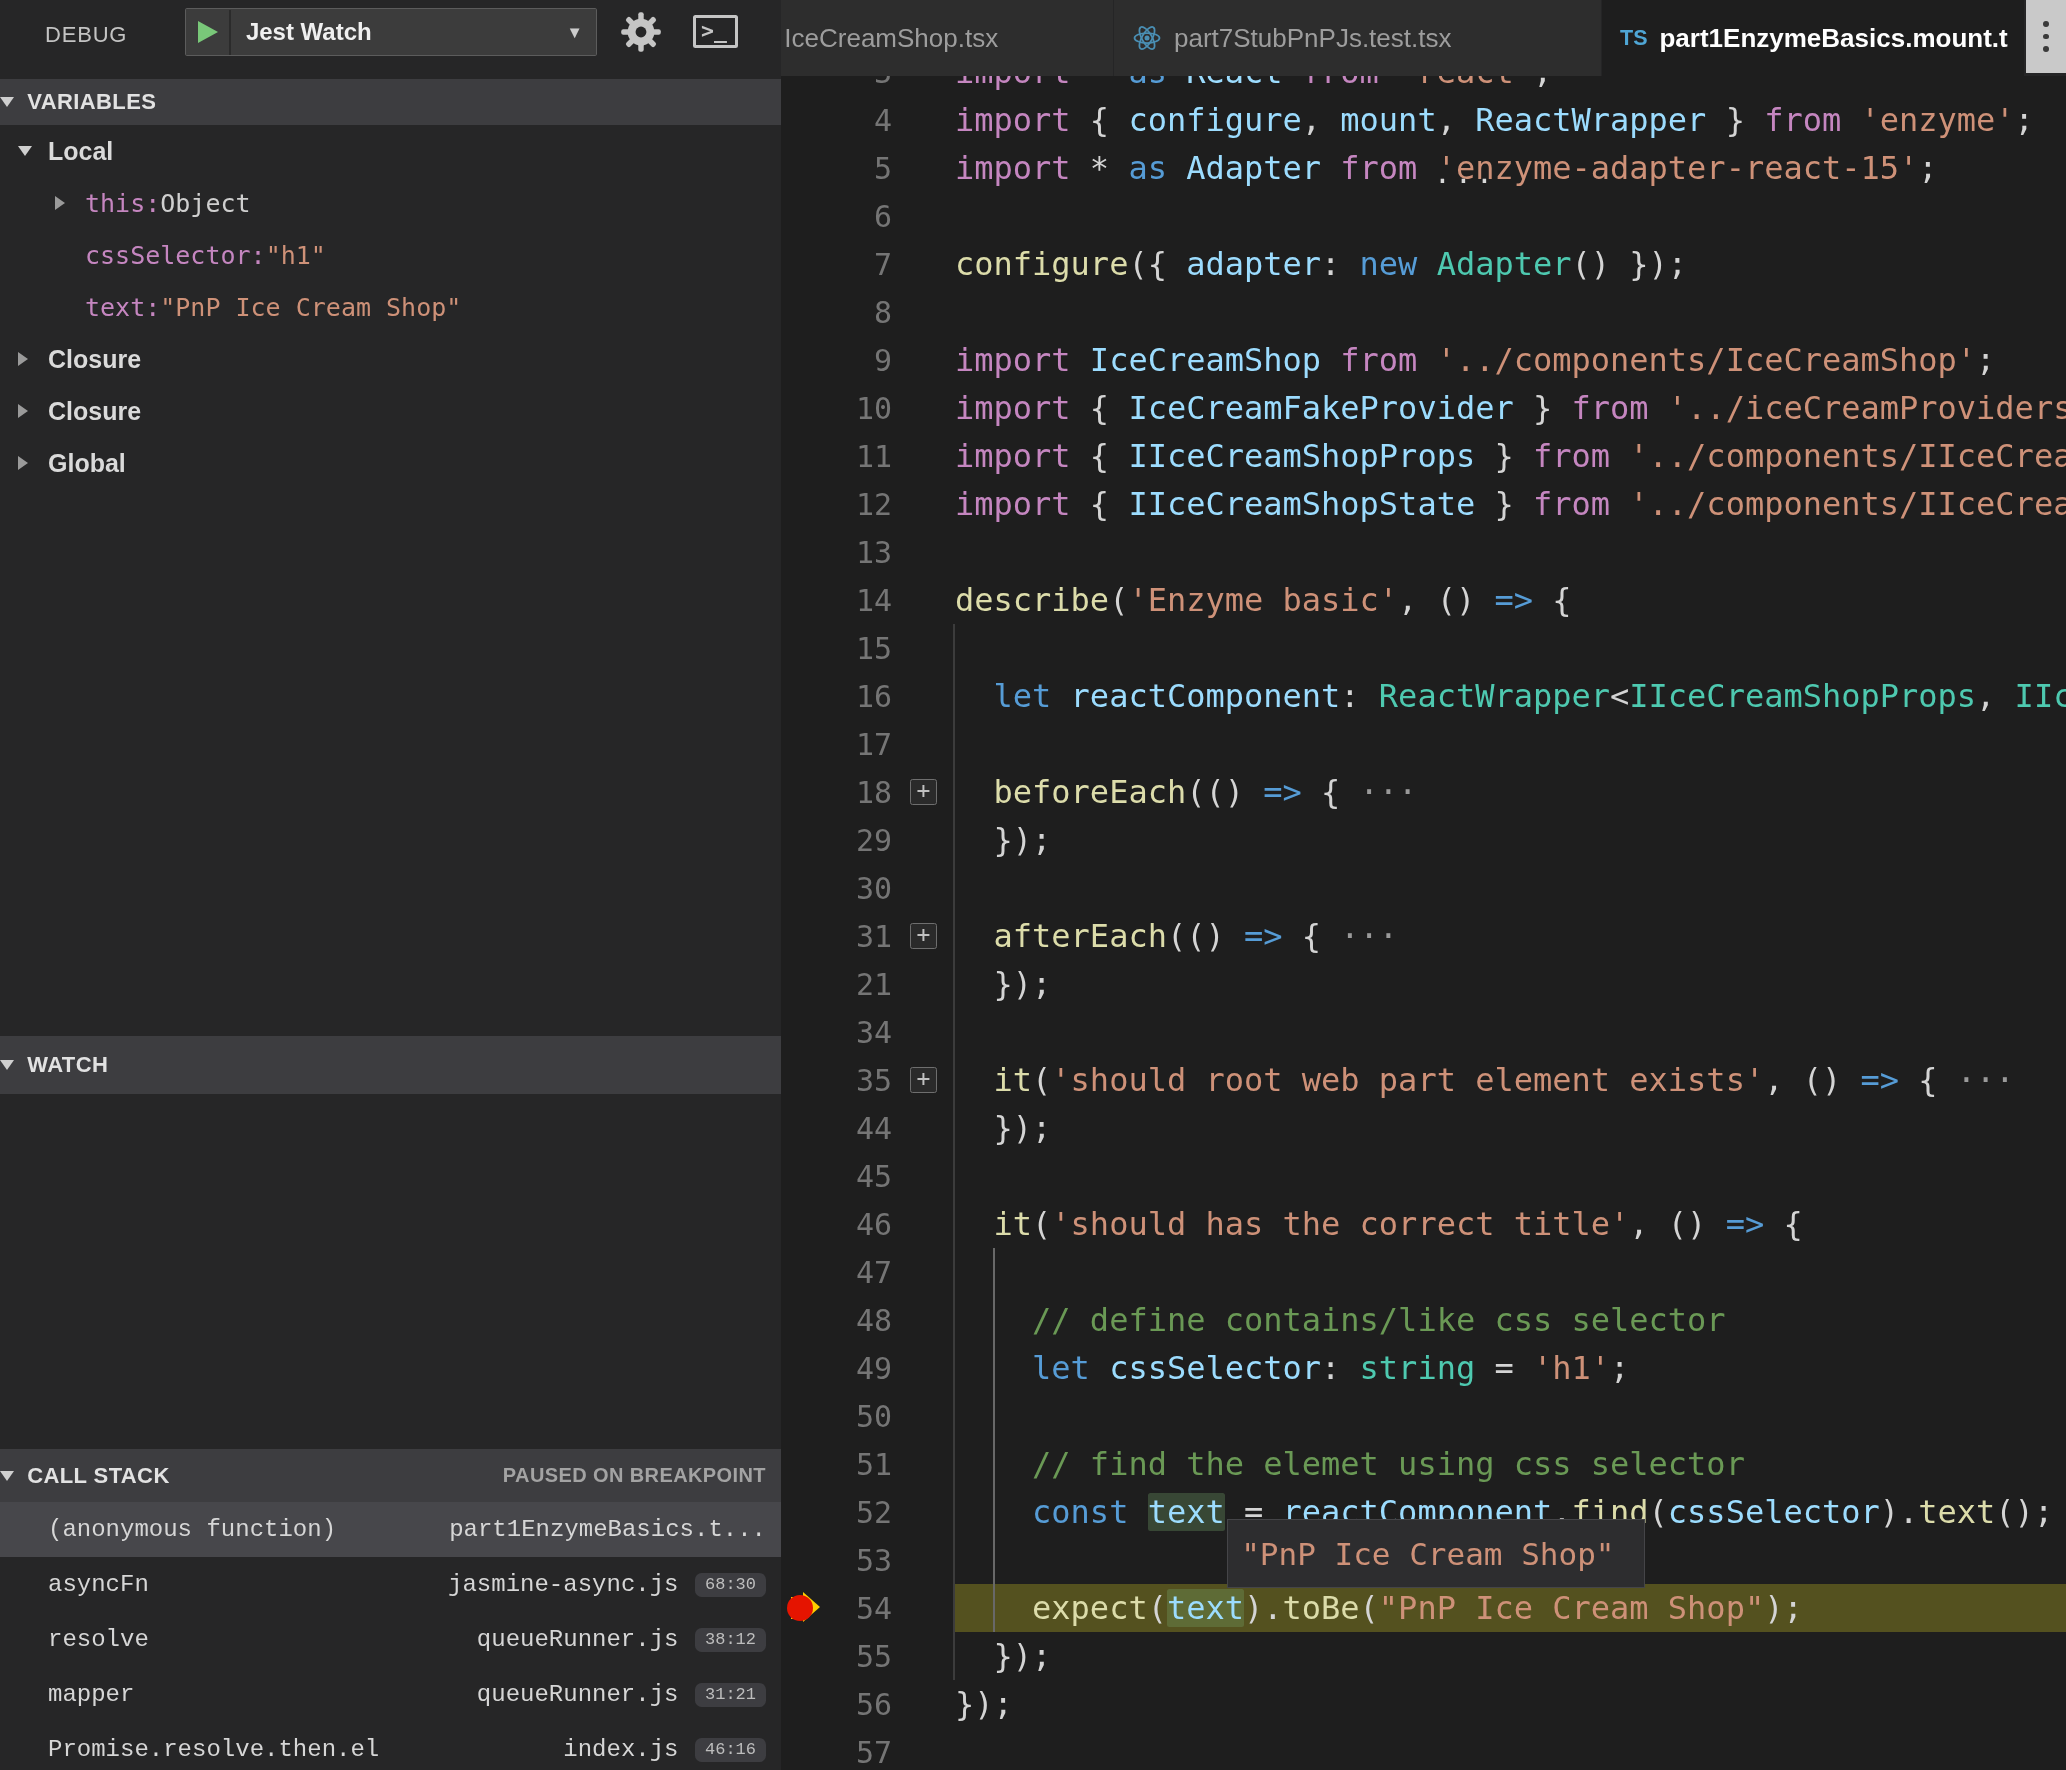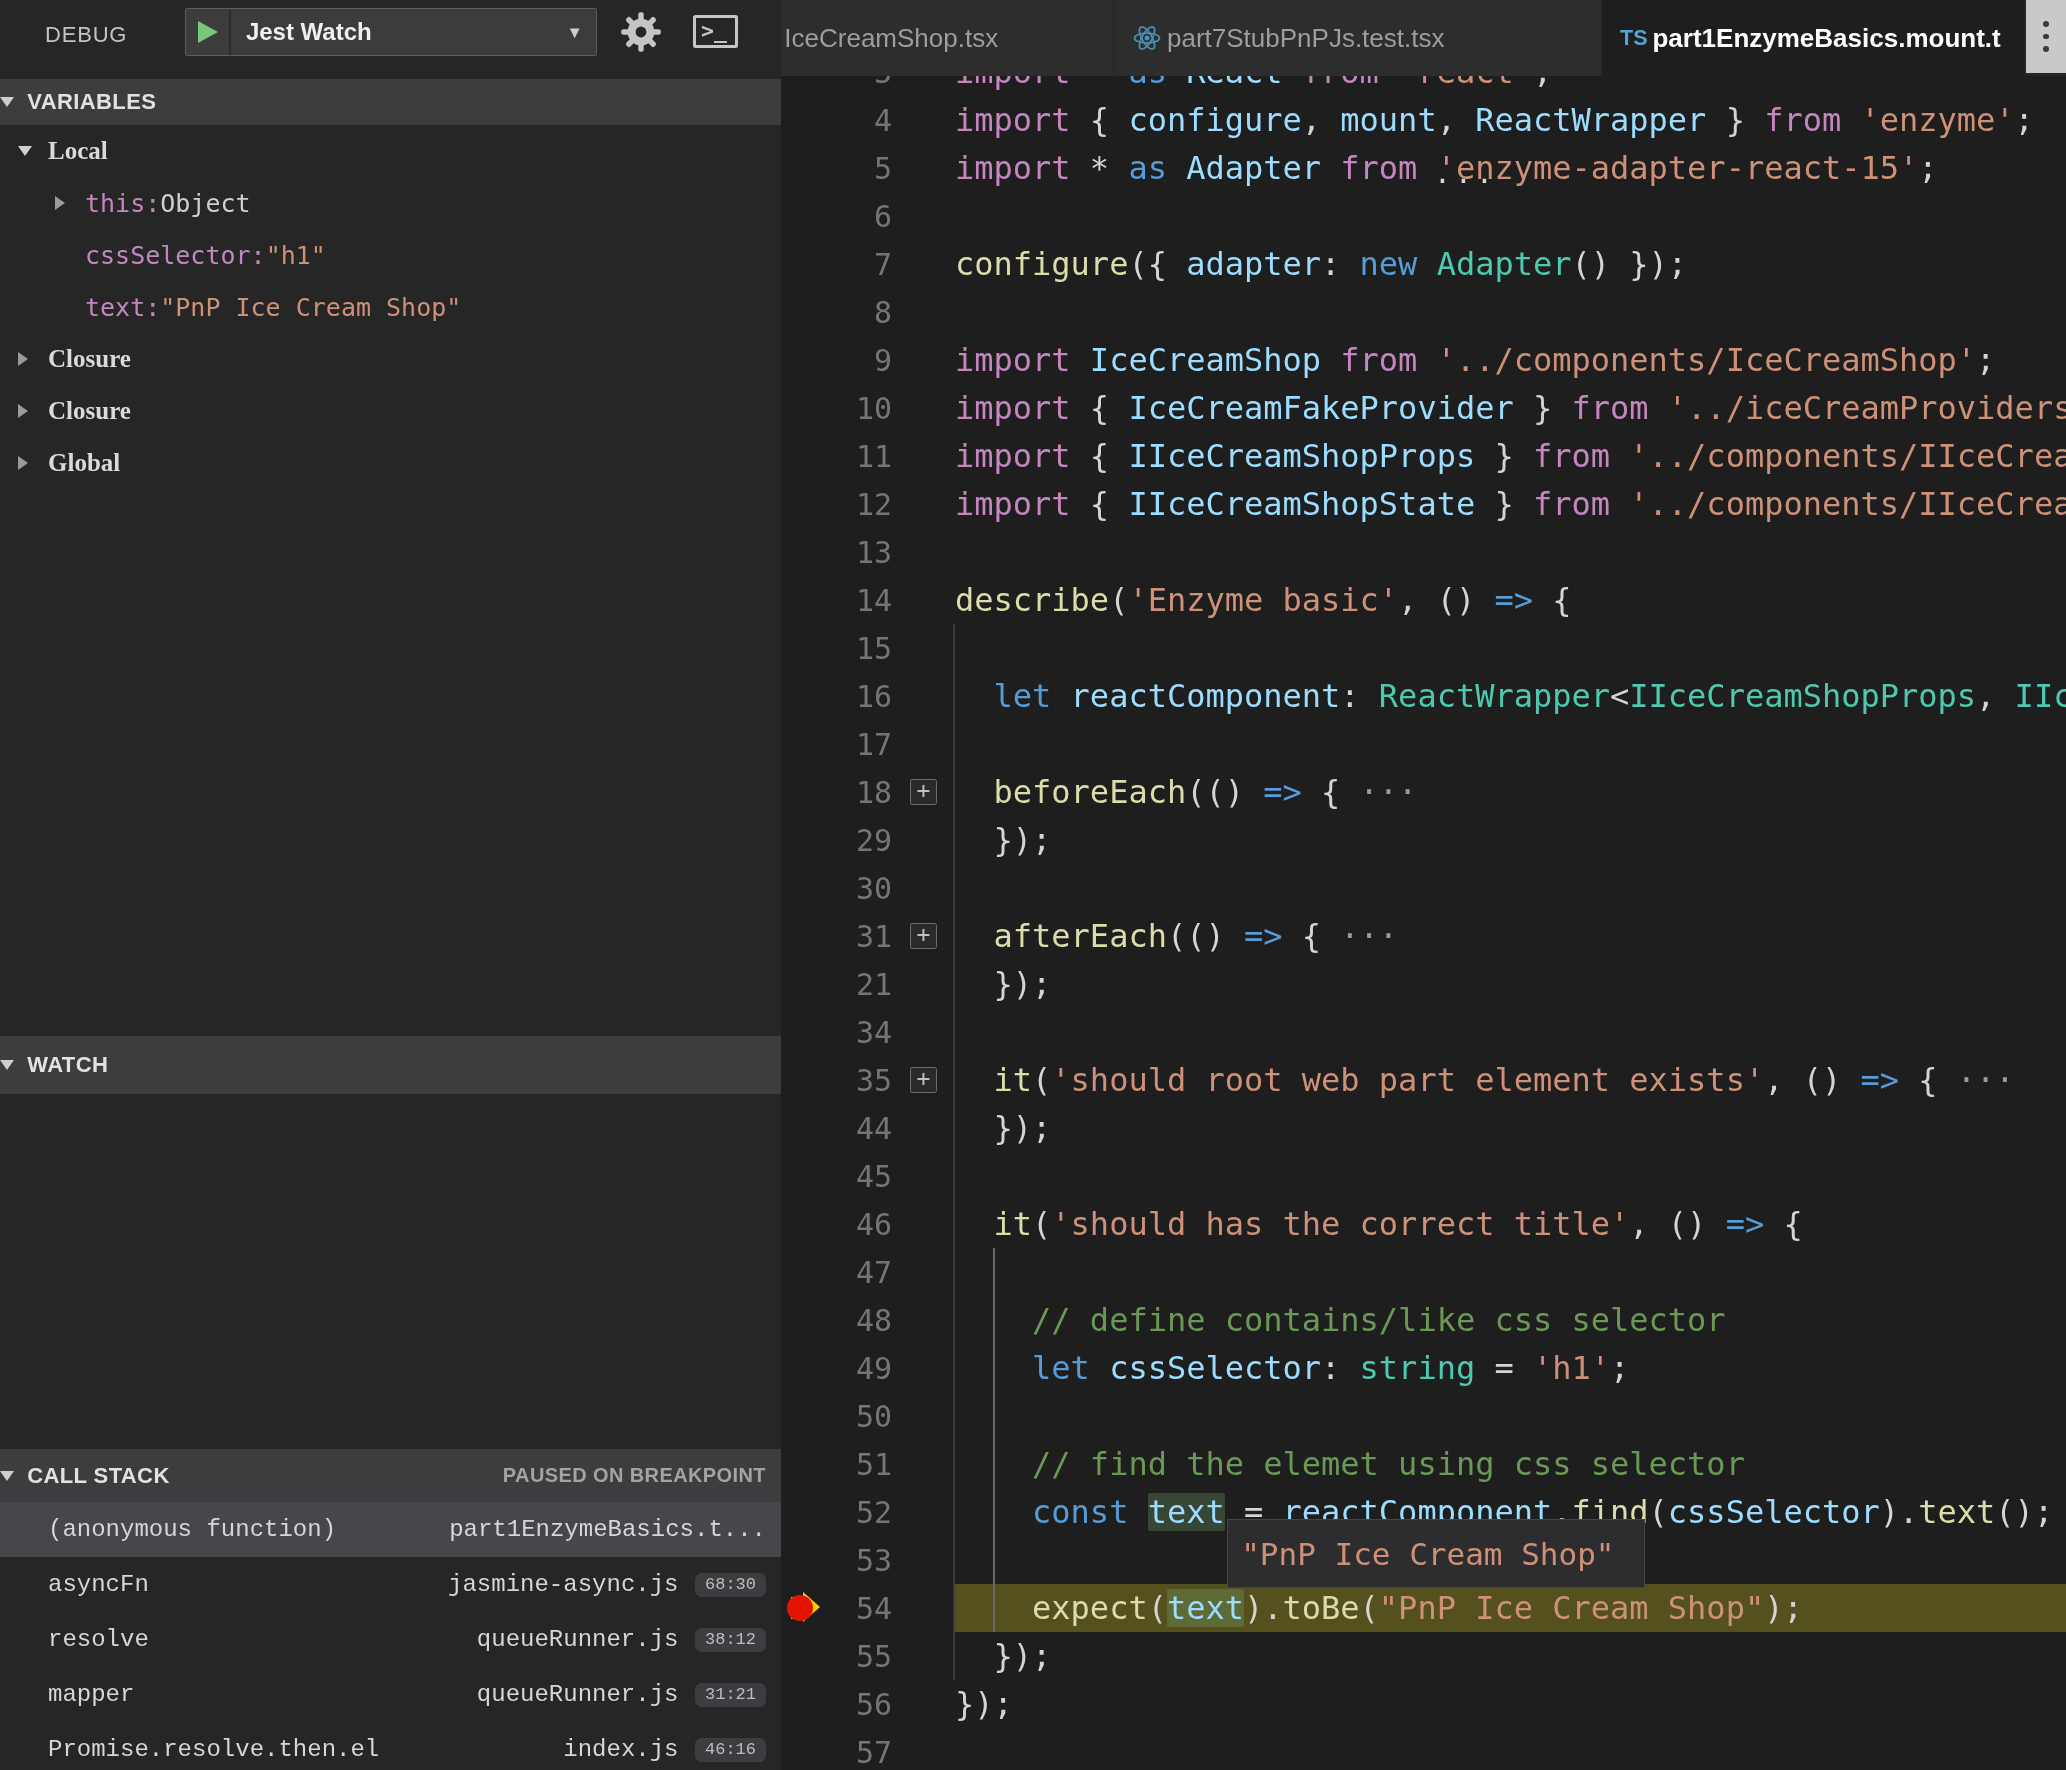--- a/index.html
+++ b/index.html
@@ -29,39 +29,39 @@
   .sec-vars{top:79px}  .sec-vars .sec-header{height:46px}
   .sec-watch{top:1036px}.sec-watch .sec-header{height:58px}
   .sec-stack{top:1449px}.sec-stack .sec-header{height:53px}
   .tri-down{width:0;height:0;border-left:7.4px solid transparent;border-right:7.4px solid transparent;border-top:10px solid #cfcfcf;margin-right:13.2px;flex:none}
   .tri-right{width:0;height:0;border-top:7.4px solid transparent;border-bottom:7.4px solid transparent;border-left:10px solid #9a9a9a;flex:none}
 
   .vrow{height:52px;display:flex;align-items:center;font-family:var(--mono);font-size:25px;cursor:pointer}
   .vrow .arrbox{width:30px;flex:none;display:flex;align-items:center}
   .vrow.scope{padding-left:18px}
   .vrow.entry{padding-left:55px}
-  .scope-label{font-family:Liberation Serif, serif;font-weight:bold;font-size:25px;color:#dadada}
+  .scope-label{font-family:Liberation Sans, sans-serif;font-weight:bold;font-size:25px;color:#dadada}
   .vkey{color:var(--t-keyword,#C586C0)}
   .vval-plain{color:#cfcfcf}
   .vval-string{color:var(--t-string,#CE9178)}
 
   .frow{height:55px;display:flex;align-items:center;padding:0 15px 0 48px;font-family:Liberation Mono, monospace;font-size:24px;color:#d6d6d6;cursor:pointer;white-space:nowrap}
   .frow.selected{background:#47474b}
   .f-file{margin-left:auto}
   .f-pos{margin-left:16.5px;background:#3d3d41;border-radius:6.6px;padding:2.5px 10px;font-size:17px;color:#bdbdbd}
 
   
   .editor{position:absolute;left:781px;top:0;right:0;height:100%;background:var(--t-editor_bg,#1e1e1e);overflow:hidden}
   .tabbar{position:absolute;top:0;left:0;right:0;height:76px;background:#252526;display:flex;z-index:30}
   .tab{height:100%;display:flex;align-items:center;background:#2d2d2d;color:#9d9d9d;font-size:26px;padding:0 18px;border-right:1.7px solid #252526;overflow:hidden;white-space:nowrap;flex:none;cursor:pointer}
   .tab.t0{width:333px;padding-left:3.3px}
   .tab.t1{width:488px}
   .tab.t2{width:423px}
   .tab.active{background:#1e1e1e;color:#ffffff;font-weight:bold}
-  .ticon{margin-right:5px;flex:none;display:flex;align-items:flex-end}
+  .ticon{margin-right:12px;flex:none;display:flex;align-items:flex-end}
   .ts-badge{font:bold 21.5px var(--sans);color:#4fa6d5}
   .tab-actions{margin-left:auto;width:40px;height:73px;background:#c9c9c9;display:flex;flex-direction:column;justify-content:center;align-items:center;cursor:pointer}
   .tab-actions .dot{width:5.8px;height:5.8px;border-radius:50%;background:#3a3a3a;margin:3.3px 0}
 
   .code{position:absolute;top:48px;left:0;right:0;z-index:1}
   .crow{display:flex;align-items:center;height:48px;font-family:var(--mono);font-size:32px;white-space:pre}
   .g-bp{width:40px;height:100%;flex:none;position:relative}
   .g-num{width:71px;flex:none;text-align:right;color:#757575;font-size:30px}
   .g-fold{width:63px;flex:none;display:flex;justify-content:center;align-items:center}
   .g-code{flex:1;height:100%;display:flex;align-items:center;overflow:hidden;color:#d4d4d4}

